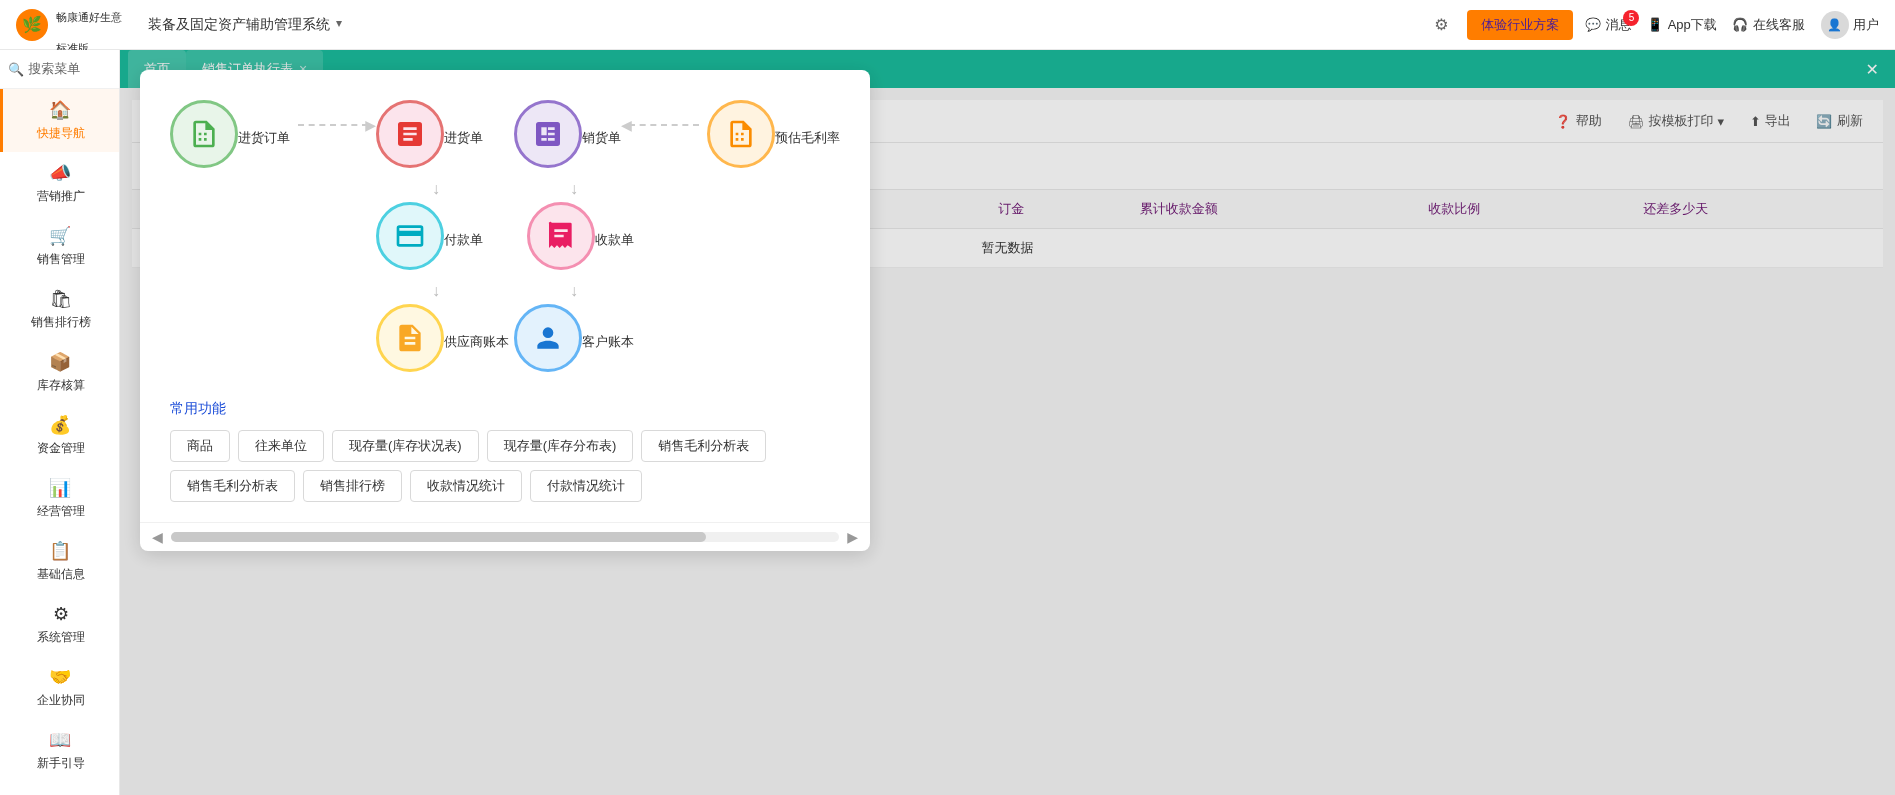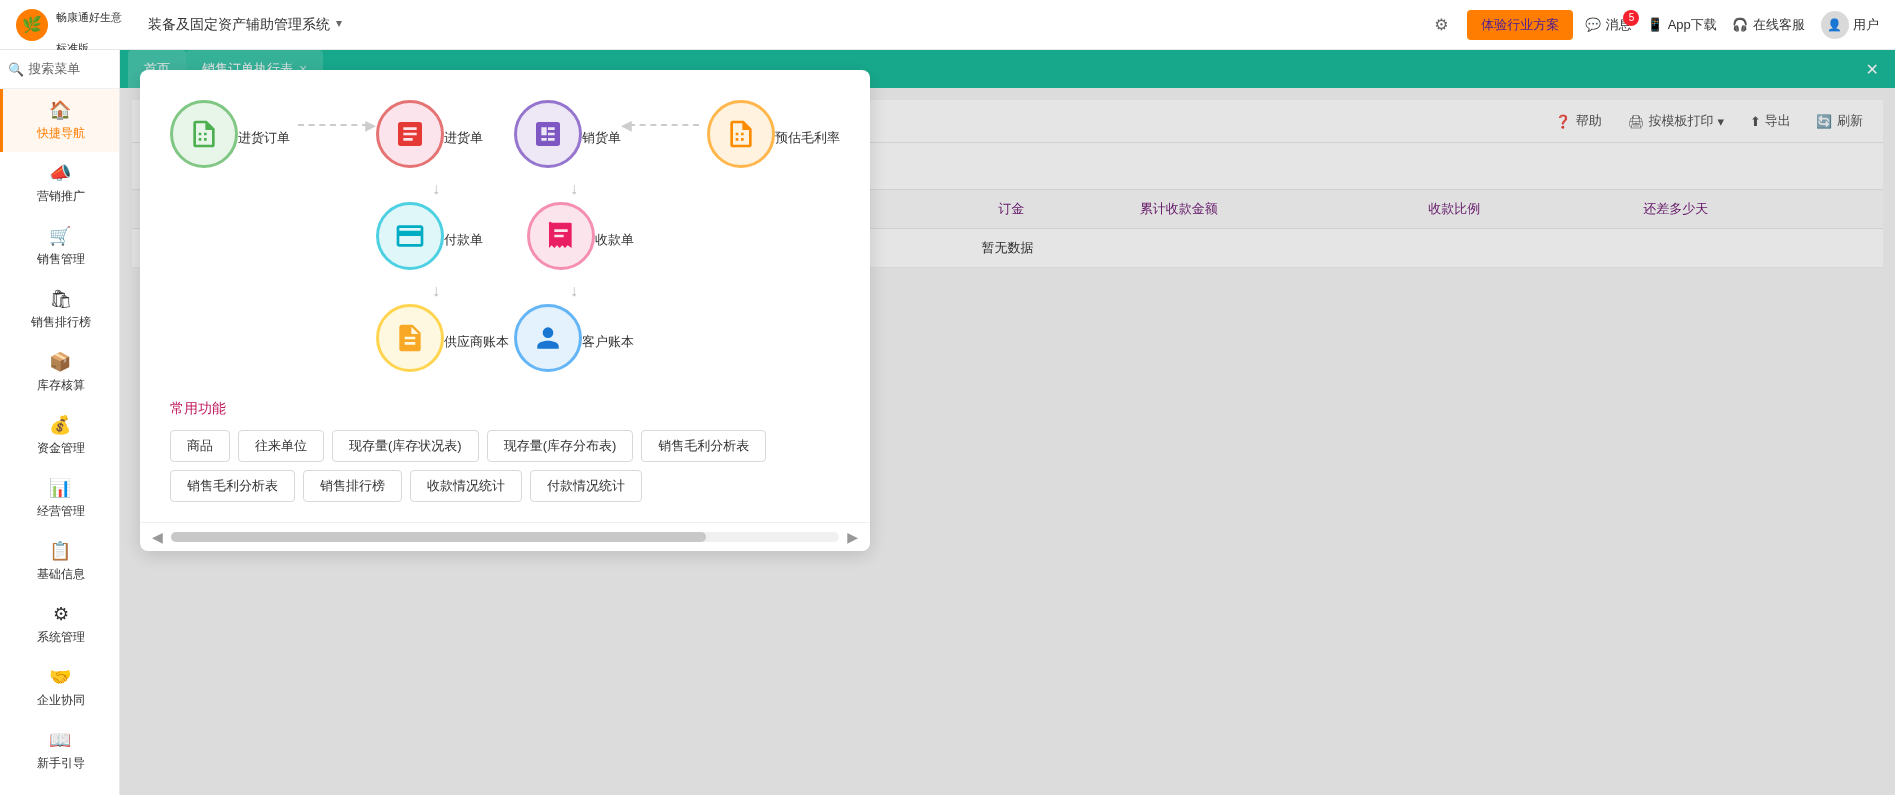--- a/index.html
+++ b/index.html
@@ -174,21 +174,21 @@
     .flow-circle.pink { background: #fce4ec; border-color: #f48fb1; color: #e91e63; }
     .flow-circle.orange2 { background: #fff8e1; border-color: #ffd54f; color: #f9a825; }
     .flow-circle.blue { background: #e3f2fd; border-color: #64b5f6; color: #1976d2; }
     .flow-label { font-size: 13px; color: #333; text-align: center; }
     .flow-col {
       display: flex; flex-direction: row; align-items: center;
     }
 
     
     .common-section { padding: 0 30px 20px; }
-    .common-title { font-size: 14px; color: #be185d; margin-bottom: 12px; font-weight: 500; }
+    .common-title { font-size: 14px; color: #1d4ed8; margin-bottom: 12px; font-weight: 500; }
     .btn-grid { display: flex; flex-wrap: wrap; gap: 8px; }
     .func-btn {
       border: 1px solid #d9d9d9; background: #fff; padding: 6px 16px;
       border-radius: 4px; cursor: pointer; font-size: 13px; color: #333;
     }
 
     
     .scroll-area {
       border-top: 1px solid #f0f0f0; padding: 6px 12px;
       display: flex; align-items: center; gap: 8px;

